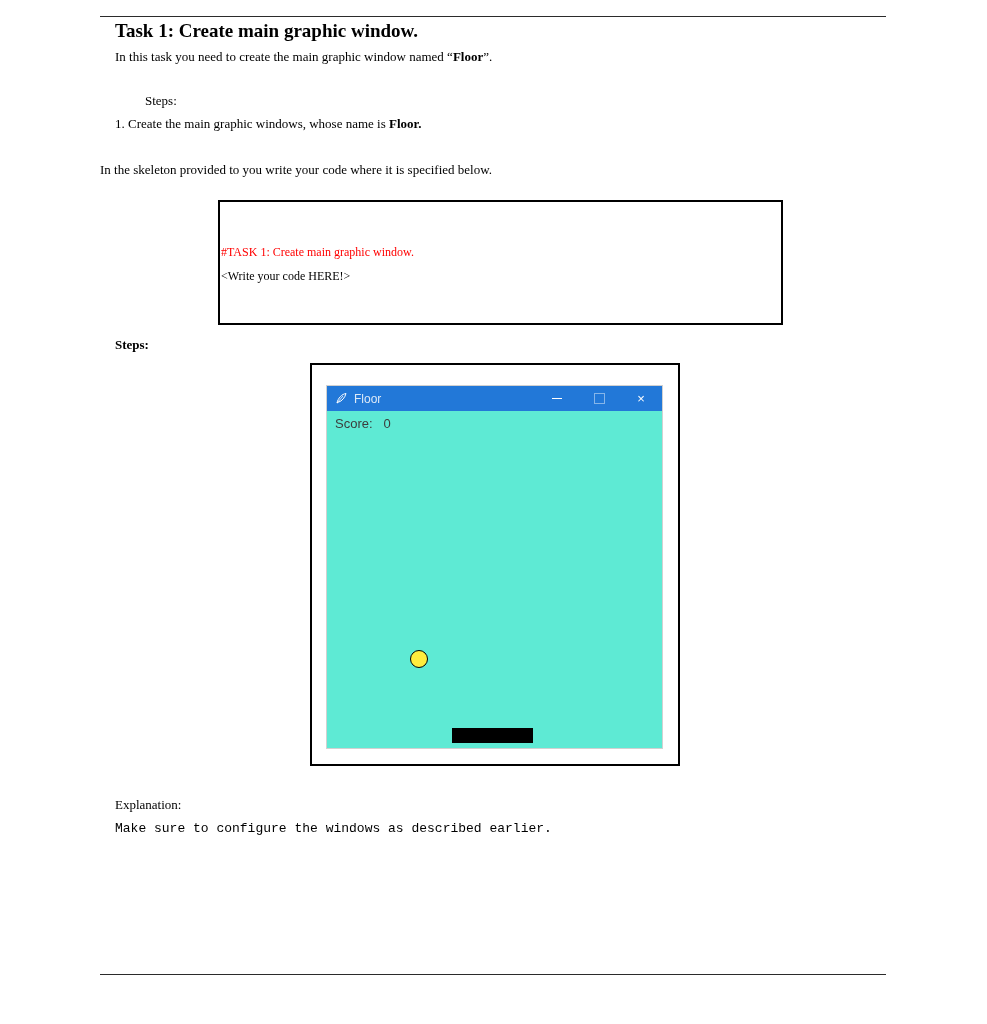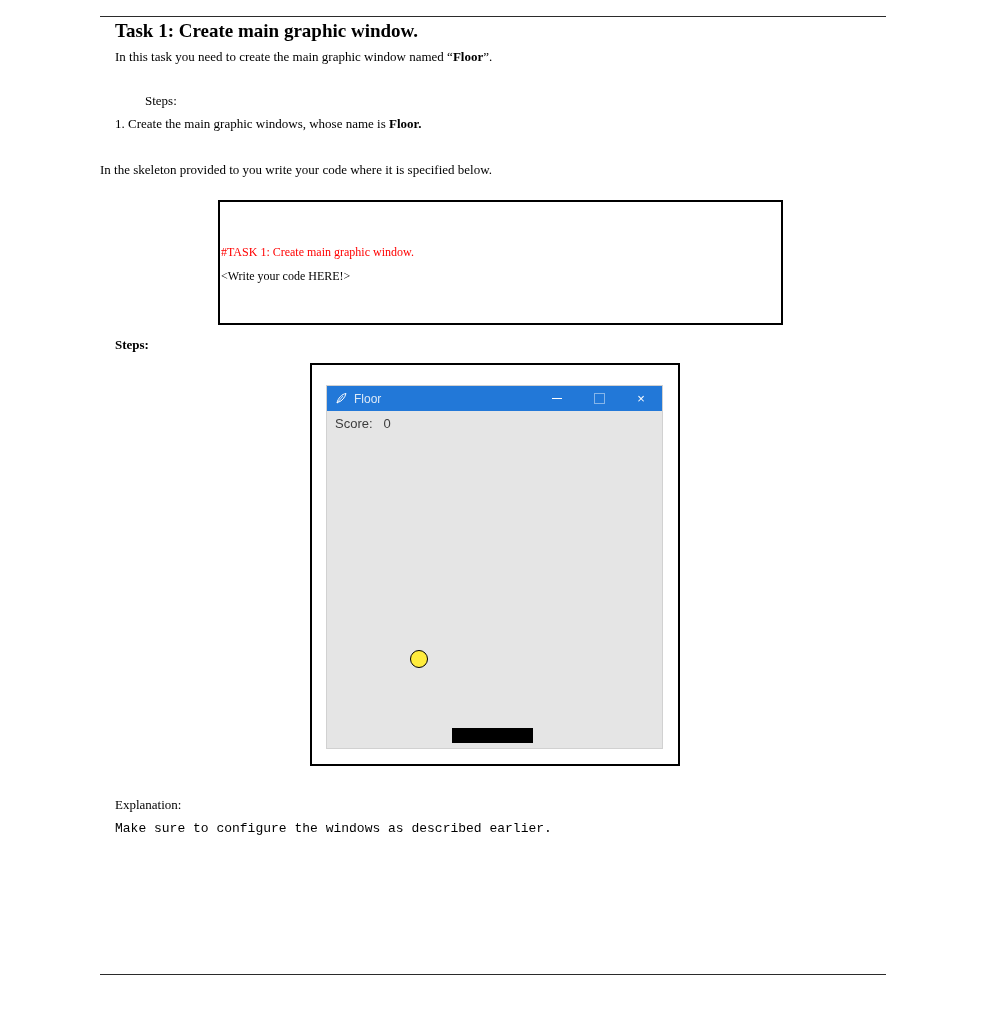--- a/index.html
+++ b/index.html
@@ -116,21 +116,21 @@
           <span class="ctrl">
             <span class="min-line"></span>
           </span>
           <span class="ctrl">
             <span class="max-box"></span>
           </span>
           <span class="ctrl close">×</span>
         </span>
       </div>
 
-      <div class="canvas" style="background: #e5e5e5;">
+      <div class="canvas" style="background: #5eead4;">
         <div class="score">
           <span>Score:</span><span class="score-val">0</span>
         </div>
         <div class="ball" style="background: rgb(255, 236, 61);"></div>
         <div class="paddle" style="background: rgb(0, 0, 0);"></div>
       </div>
 
     </div>
   </div>
 

